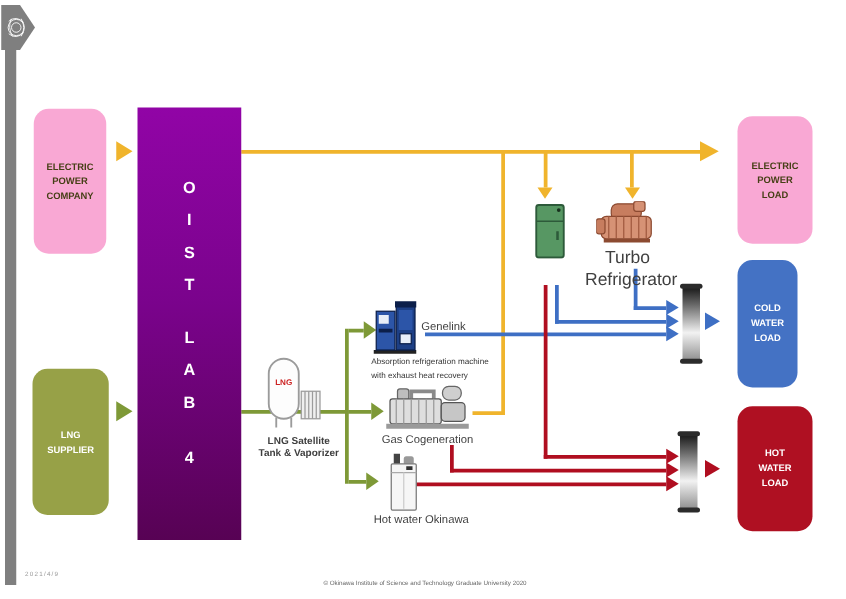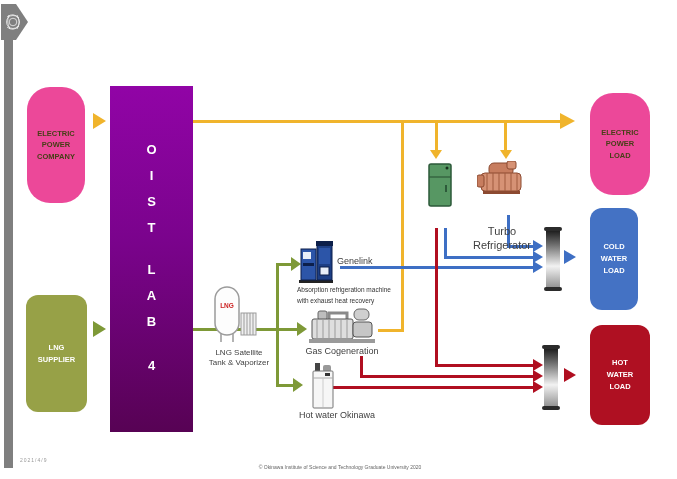--- a/index.html
+++ b/index.html
@@ -7,21 +7,21 @@
     position:relative;width:677px;height:479px;background:#ffffff;overflow:hidden;
     font-family:"Liberation Sans","DejaVu Sans",sans-serif;
   }
   .abs{position:absolute;}
   
   .sidebar{position:absolute;left:4px;top:4px;width:9px;height:464px;background:#7f7f7f;}
   .title{position:absolute;left:38px;top:9px;font-size:21px;letter-spacing:.2px;color:#3f3f3f;font-weight:400;white-space:nowrap;}
   
   .node{position:absolute;border-radius:12px;display:flex;align-items:center;justify-content:center;
         text-align:center;font-weight:bold;white-space:pre-line;}
-  .yellow-box{background:#ec4899;color:#463f16;font-size:7.5px;line-height:1.55;border-radius:23px;}
+  .yellow-box{background:#f9a8d4;color:#463f16;font-size:7.5px;line-height:1.55;}
   .green-box{background:#97a147;color:#ffffff;font-size:7.5px;line-height:1.55;}
   .blue-box{background:#4472c4;color:#ffffff;font-size:7.5px;line-height:1.6;}
   .red-box{background:#af1022;color:#ffffff;font-size:7.5px;line-height:1.6;}
   .campus{
     position:absolute;left:110px;top:86px;width:83px;height:346px;
     background:linear-gradient(180deg,#9104a6 0%,#7a038c 45%,#570254 100%);
     color:#fff;text-align:center;font-weight:bold;font-size:13px;
   }
   .campus .blk{white-space:pre-line;line-height:26px;}
   .campus .b1{padding-top:51px;}
@@ -43,22 +43,22 @@
   .tri-r-b-big{border-top:7px solid transparent;border-bottom:7px solid transparent;border-left:12px solid #3e6fc4;}
   .tri-r-r{border-top:6px solid transparent;border-bottom:6px solid transparent;border-left:10px solid #b00e20;}
   .tri-r-r-big{border-top:7px solid transparent;border-bottom:7px solid transparent;border-left:12px solid #b00e20;}
   
   .hx-bar{position:absolute;width:14px;background:linear-gradient(180deg,#141414 0%,#6a6a6a 25%,#f2f2f2 62%,#bdbdbd 82%,#8c8c8c 100%);border-radius:2px;}
   .hx-bar::before,.hx-bar::after{content:"";position:absolute;left:-2px;right:-2px;height:4px;background:#2b2b2b;border-radius:2px;}
   .hx-bar::before{top:-2px;}
   .hx-bar::after{bottom:-2px;}
   
   .eq-label{position:absolute;color:#3f3f3f;text-align:center;white-space:pre-line;}
-  .lbl-8{font-size:8px;font-weight:400;line-height:1.3;}
-  .lbl-85{font-size:11px;line-height:1.3;margin-top:28px;}
+  .lbl-8{font-size:8px;font-weight:700;line-height:1.3;}
+  .lbl-85{font-size:14px;line-height:1.3;}
   .lbl-9{font-size:9px;line-height:1.2;}
   .lbl-desc{font-size:6.5px;line-height:1.7;text-align:left;color:#333;}
   .footer{position:absolute;left:229px;top:464px;width:222px;text-align:center;font-size:5px;color:#666;}
   .datestamp{position:absolute;left:20px;top:457px;font-size:5px;letter-spacing:1px;color:#999;}
 </style>
 </head>
 <body>
 
 <div class="slide">
 

